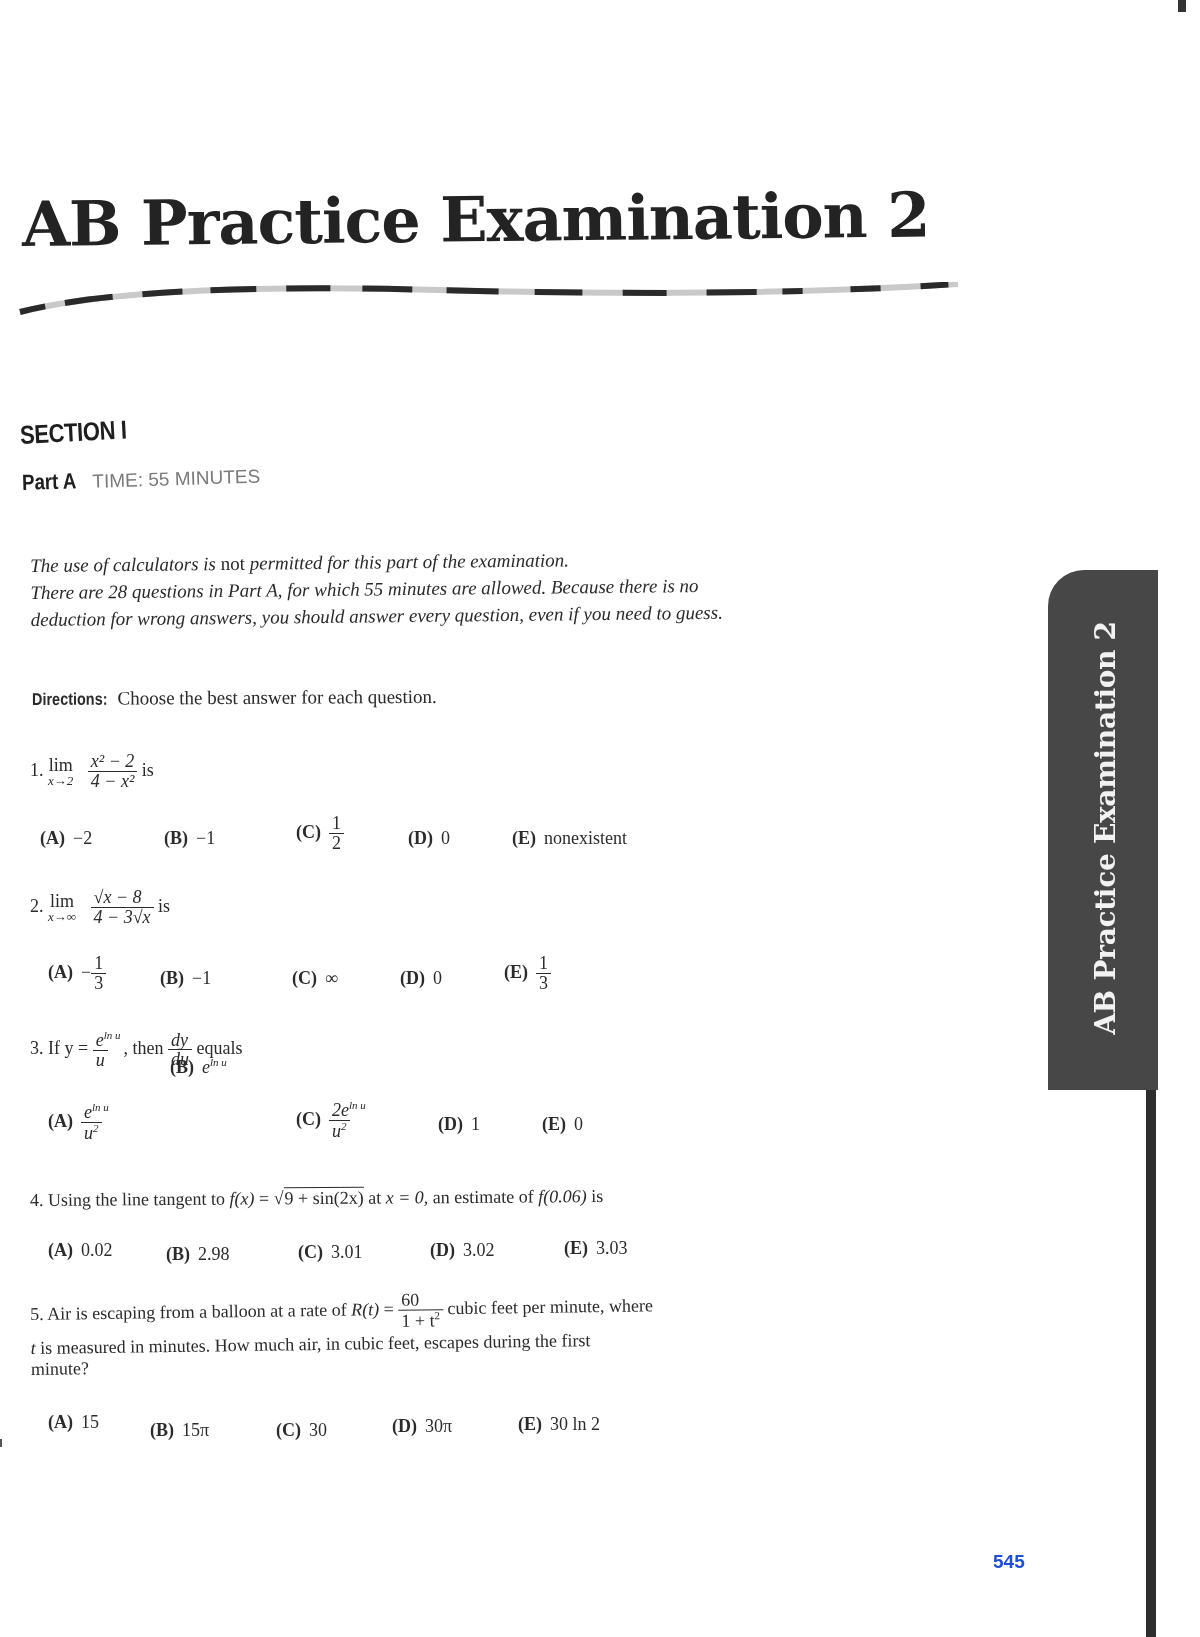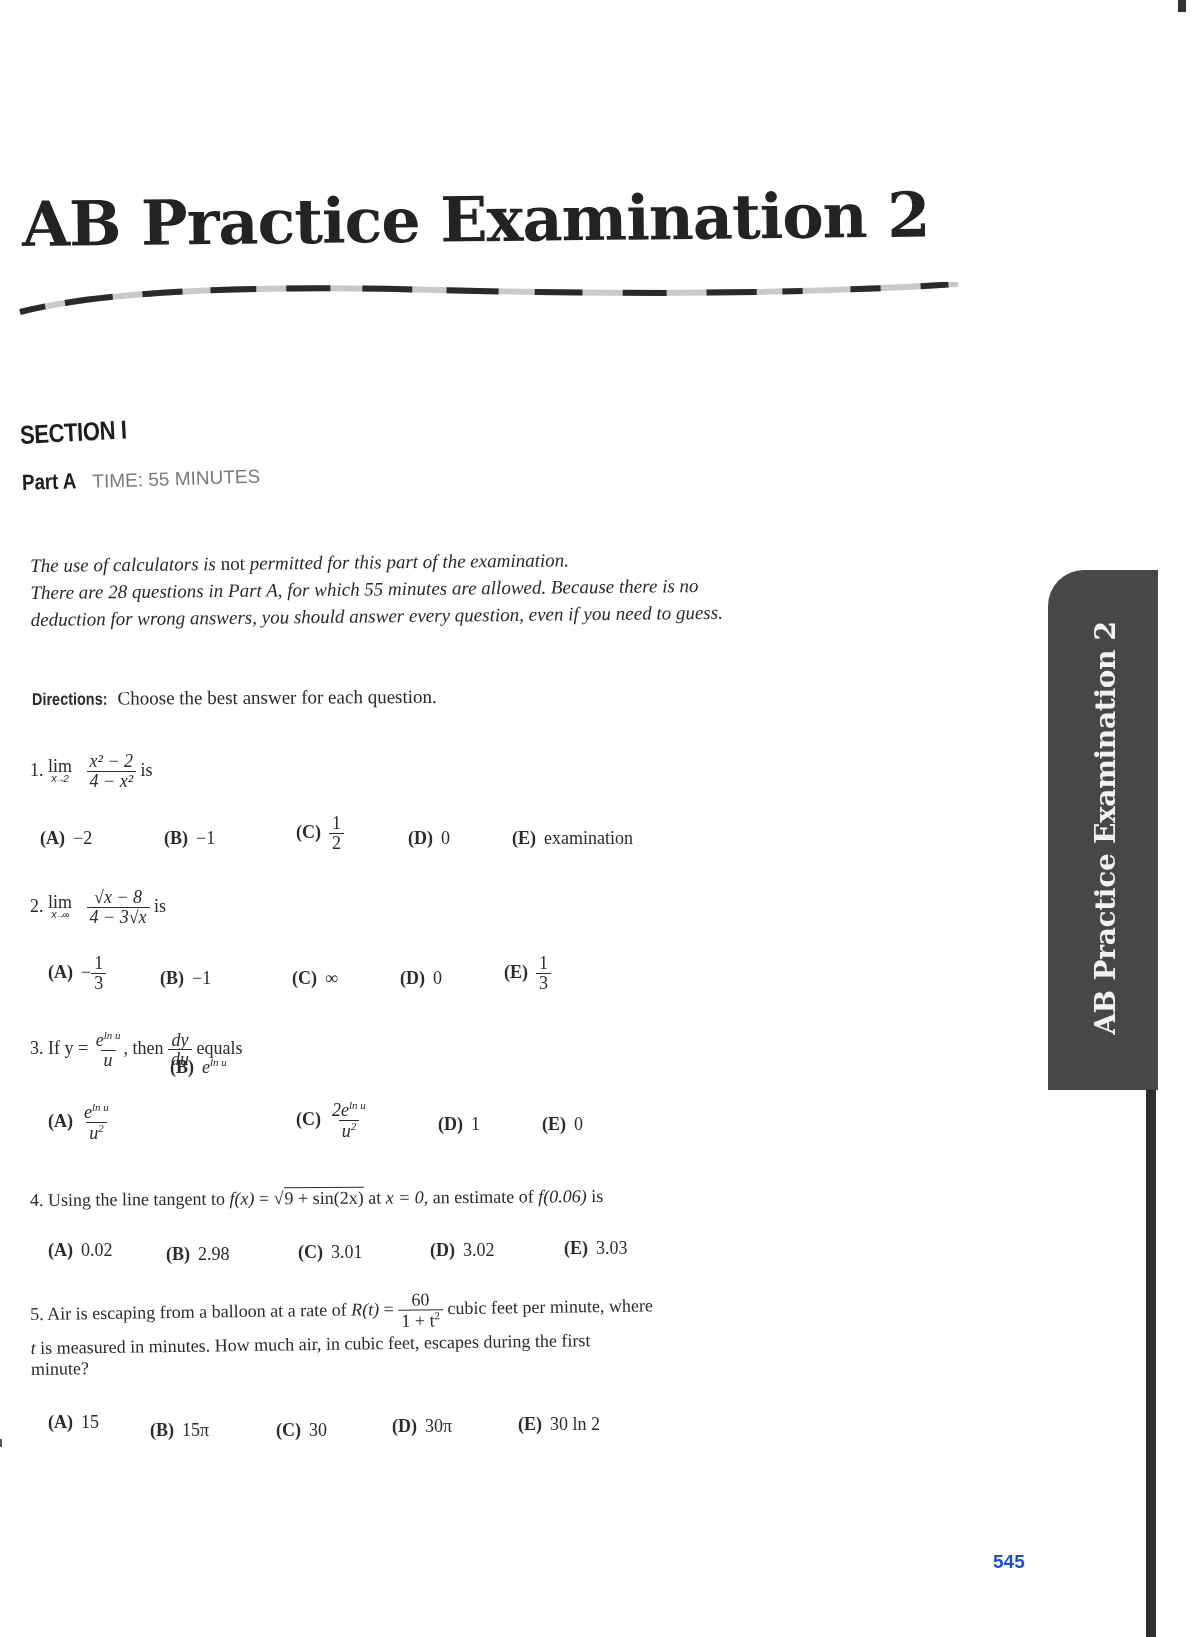--- a/index.html
+++ b/index.html
@@ -15,26 +15,26 @@
     .part .pt { font-size: 19px; color: #7a7a7a; margin-left: 8px; letter-spacing: 0; }
 
     .intro { left: 30px; top: 552px; width: 740px; font-style: italic; font-size: 19px; line-height: 27px; color: #2a2a2a; transform: rotate(-0.6deg); transform-origin: left top; }
     .intro .up { font-style: normal; }
 
     .directions { left: 32px; top: 688px; font-size: 19px; color: #2a2a2a; transform: rotate(-0.3deg); transform-origin: left center; white-space: nowrap; }
     .directions b { font-family: "Liberation Sans", sans-serif; font-size: 17px; transform: scaleX(0.85); display: inline-block; transform-origin: left center; margin-right: -8px; }
 
     .q { font-size: 18px; color: #2b2b2b; white-space: nowrap; }
     .qnum { font-family: "Liberation Serif", serif; }
-    .frac { display: inline-flex; flex-direction: column; align-items: center; vertical-align: middle; line-height: 1.05; }
+    .frac { display: inline-flex; flex-direction: column; align-items: flex-start; vertical-align: middle; line-height: 1.05; }
     .frac .num { padding: 0 3px; }
     .frac .den { border-top: 1.5px solid #2b2b2b; padding: 0 3px; }
     .it { font-style: italic; }
     .lim { display: inline-flex; flex-direction: column; align-items: center; vertical-align: middle; line-height: 1; margin-right: 10px; }
-    .lim .sub { font-size: 10px; font-family: Liberation Mono, monospace; }
+    .lim .sub { font-size: 13px; }
     sup { font-size: 11px; }
     .opt { position: absolute; white-space: nowrap; font-size: 18px; color: #2b2b2b; }
     .opt .lbl { font-weight: bold; margin-right: 8px; }
     .sqrt { border-top: 1.5px solid #2b2b2b; padding-left: 1px; }
 
     .tab { left: 1048px; top: 570px; width: 110px; height: 520px; background: #474747; border-radius: 36px 0 0 0; }
     .tab-text { left: 1105px; top: 828px; transform: translate(-50%, -50%) rotate(-90deg); font-family: "DejaVu Serif", serif; font-weight: bold; font-size: 28px; color: #f2f2f2; white-space: nowrap; letter-spacing: -0.3px; }
     .edge { left: 1146px; top: 1090px; width: 10px; height: 547px; background: #2e2e2e; }
     .pagenum { left: 993px; top: 1551px; font-family: "Liberation Sans", sans-serif; font-weight: bold; font-size: 19px; color: #1d4ed8; }
     .spot { left: 1178px; top: 0px; width: 8px; height: 12px; background: #333; }
@@ -77,21 +77,21 @@
   <span> is</span>
 </div>
 <div>
   <div class="opt" style="left:40px; top:828px;"><span class="lbl">(A)</span><span>−2</span></div>
   <div class="opt" style="left:164px; top:828px;"><span class="lbl">(B)</span><span>−1</span></div>
   <div class="opt" style="left:296px; top:814px;"><span class="lbl">(C)</span><span class="frac">
         <span class="num">1</span>
         <span class="den">2</span>
       </span></div>
   <div class="opt" style="left:408px; top:828px;"><span class="lbl">(D)</span><span>0</span></div>
-  <div class="opt" style="left:512px; top:828px;"><span class="lbl">(E)</span><span>examination</span></div>
+  <div class="opt" style="left:512px; top:828px;"><span class="lbl">(E)</span><span>nonexistent</span></div>
 </div>
 
 <div class="abs q" style="left:30px; top:888px;">
   <span class="qnum">2.</span>
   <span class="lim">
       <span>lim</span>
       <span class="sub it">x→∞</span>
     </span>
   <span class="frac it">
       <span class="num">√x − 8</span>

